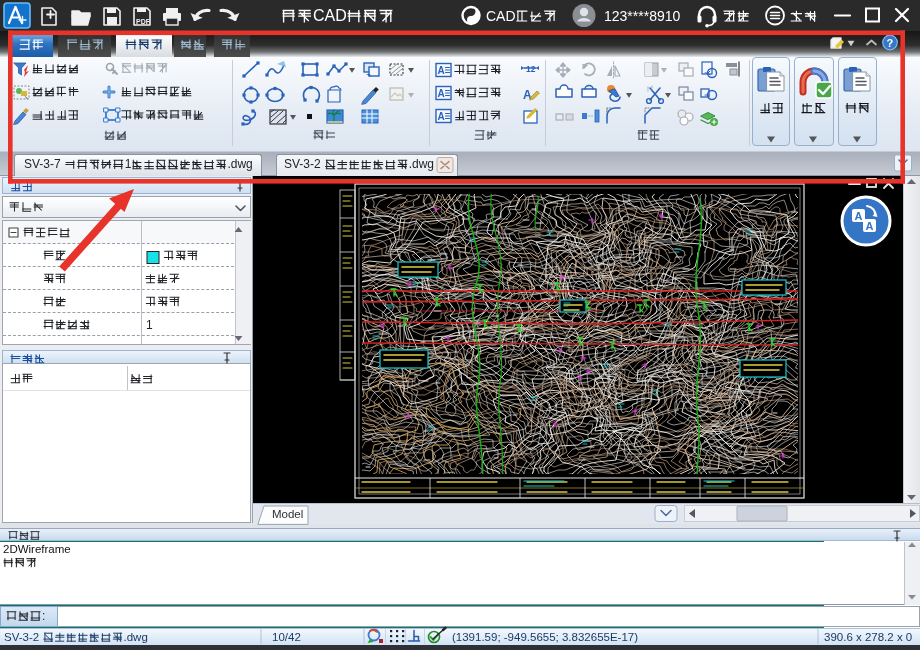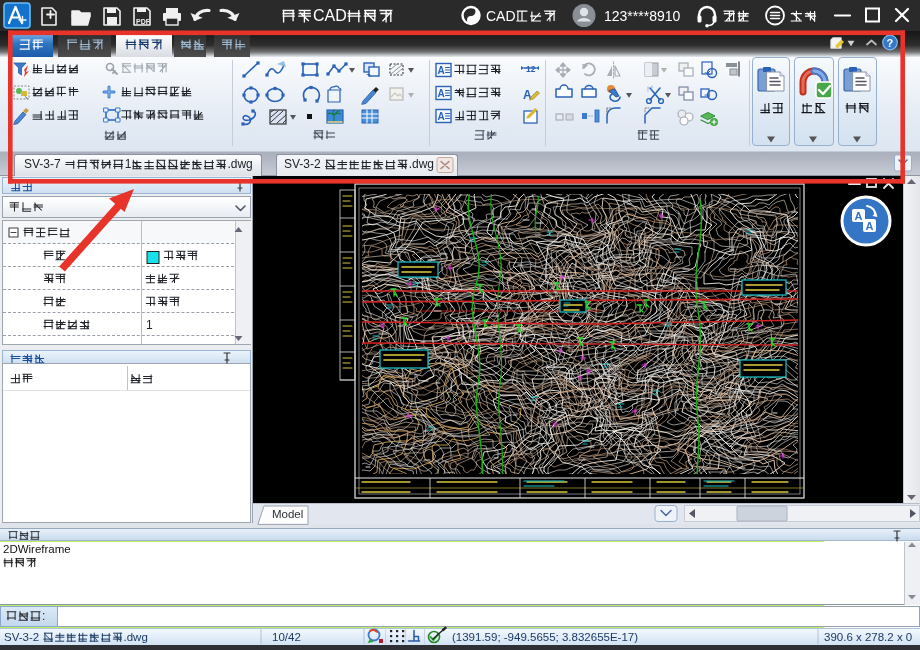--- a/index.html
+++ b/index.html
@@ -1,15 +1,15 @@
 <!DOCTYPE html>
 <html><head><meta charset="utf-8"><style>
 *{margin:0;padding:0;box-sizing:border-box}
 html,body{width:920px;height:650px;overflow:hidden;font-family:"Liberation Sans",sans-serif}
-#app{position:relative;width:824px;height:650px;background:#bef264}
+#app{position:relative;width:824px;height:650px;background:#0f766e}
 .abs{position:absolute}
 #titlebar{left:0;top:0;width:920px;height:31px;background:#2a2a2a}
 #tabrow{left:0;top:31px;width:920px;height:26px;background:linear-gradient(#161616 0%,#2e2e2e 55%,#6f6f6f 80%,#cfd4da 96%,#e9edf2 100%)}
 .rtab{position:absolute;top:2px;height:24px;border-radius:2px 2px 0 0}
 #tab-file{left:12px;width:41px;background:linear-gradient(#79aee6,#2f74c0 45%,#1b5cab)}
 #tab-view{left:58px;width:53px;background:linear-gradient(#2e2e2e,#4d4d4d)}
 #tab-edit{left:116px;width:56px;background:linear-gradient(#ffffff,#e9ebee 60%,#d8dce1)}
 #tab-adv{left:174px;width:32px;background:linear-gradient(#2e2e2e,#4d4d4d)}
 #tab-out{left:214px;width:36px;background:linear-gradient(#2e2e2e,#4d4d4d)}
 #ribbon{left:0;top:57px;width:920px;height:95px;background:linear-gradient(#f9fbfd,#e3eaf4 70%,#dde6f1);border-bottom:1px solid #c3cbd7}

